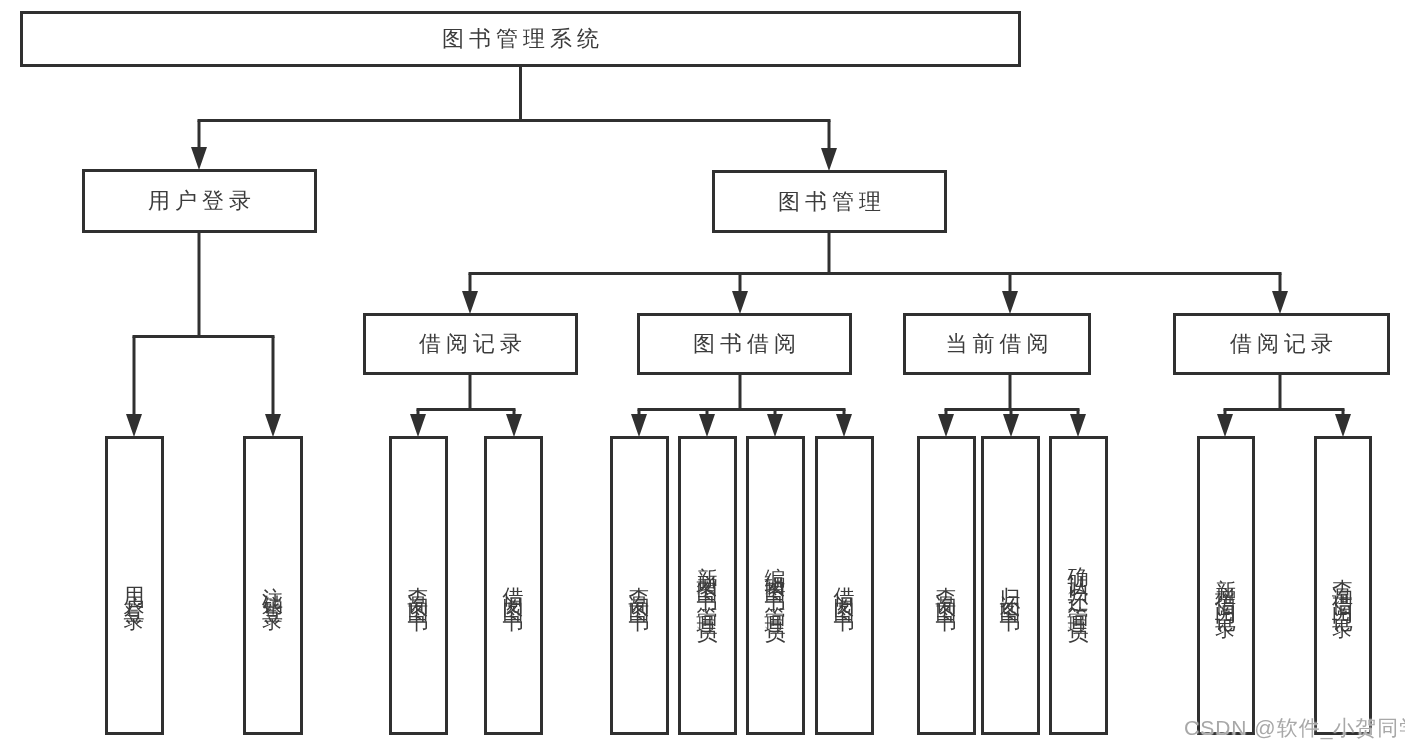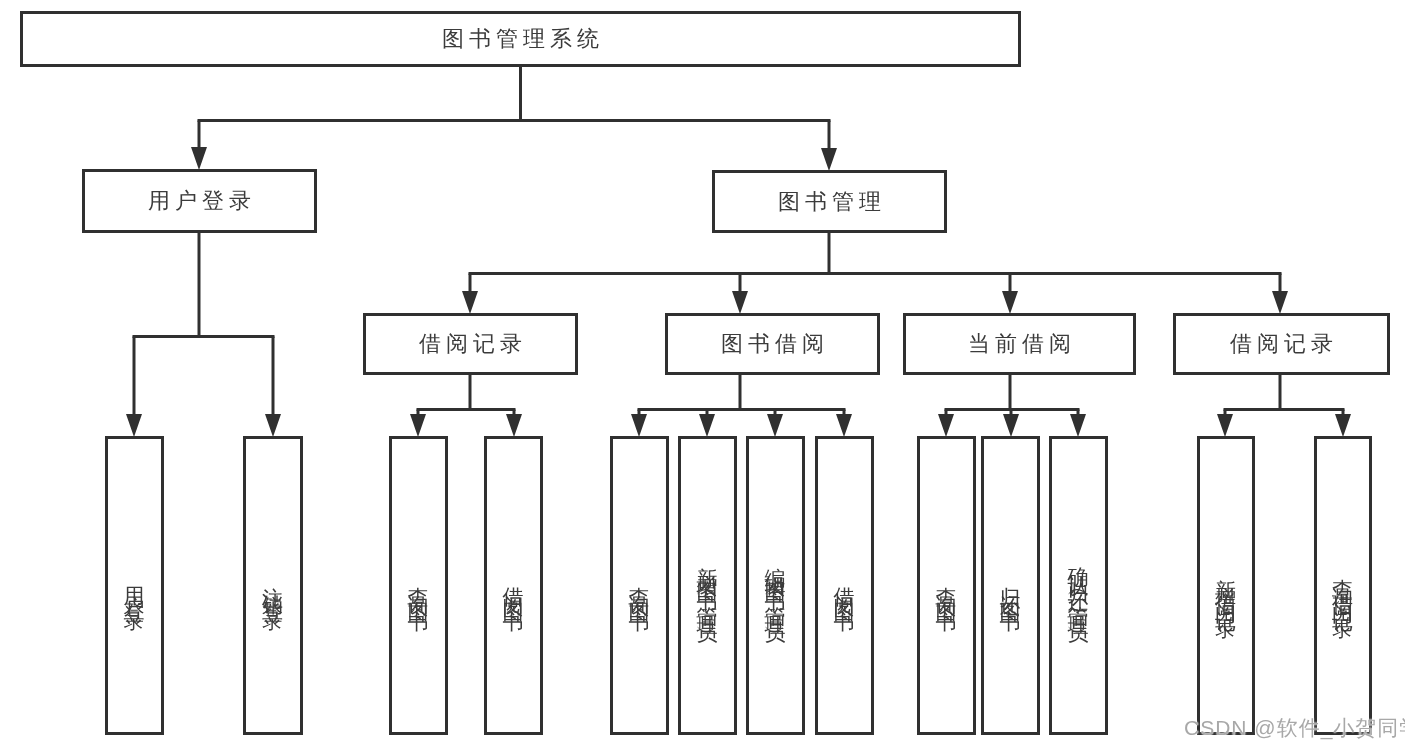--- a/index.html
+++ b/index.html
@@ -138,24 +138,24 @@
   <div class="node" style="left:82px; top:169px; width:235px; height:64px;">
     <span class="hl">用户登录</span>
   </div>
   <div class="node" style="left:712px; top:170px; width:235px; height:63px;">
     <span class="hl">图书管理</span>
   </div>
 
   <div class="node" style="left:363px; top:313px; width:215px; height:62px;">
     <span class="hl">借阅记录</span>
   </div>
-  <div class="node" style="left:665px; top:313px; width:215px; height:62px;align-items:center;">
+  <div class="node" style="left:637px; top:313px; width:215px; height:62px;align-items:center;">
     <span class="hl">图书借阅</span>
   </div>
-  <div class="node" style="left:903px; top:313px; width:233px; height:62px;">
+  <div class="node" style="left:903px; top:313px; width:188px; height:62px;">
     <span class="hl">当前借阅</span>
   </div>
   <div class="node" style="left:1173px; top:313px; width:217px; height:62px;">
     <span class="hl">借阅记录</span>
   </div>
 
   <div class="node" style="left:105px; top:436px; width:59px; height:299px;">
     <span class="vl">用户登录</span>
   </div>
   <div class="node" style="left:243px; top:436px; width:60px; height:299px;">

